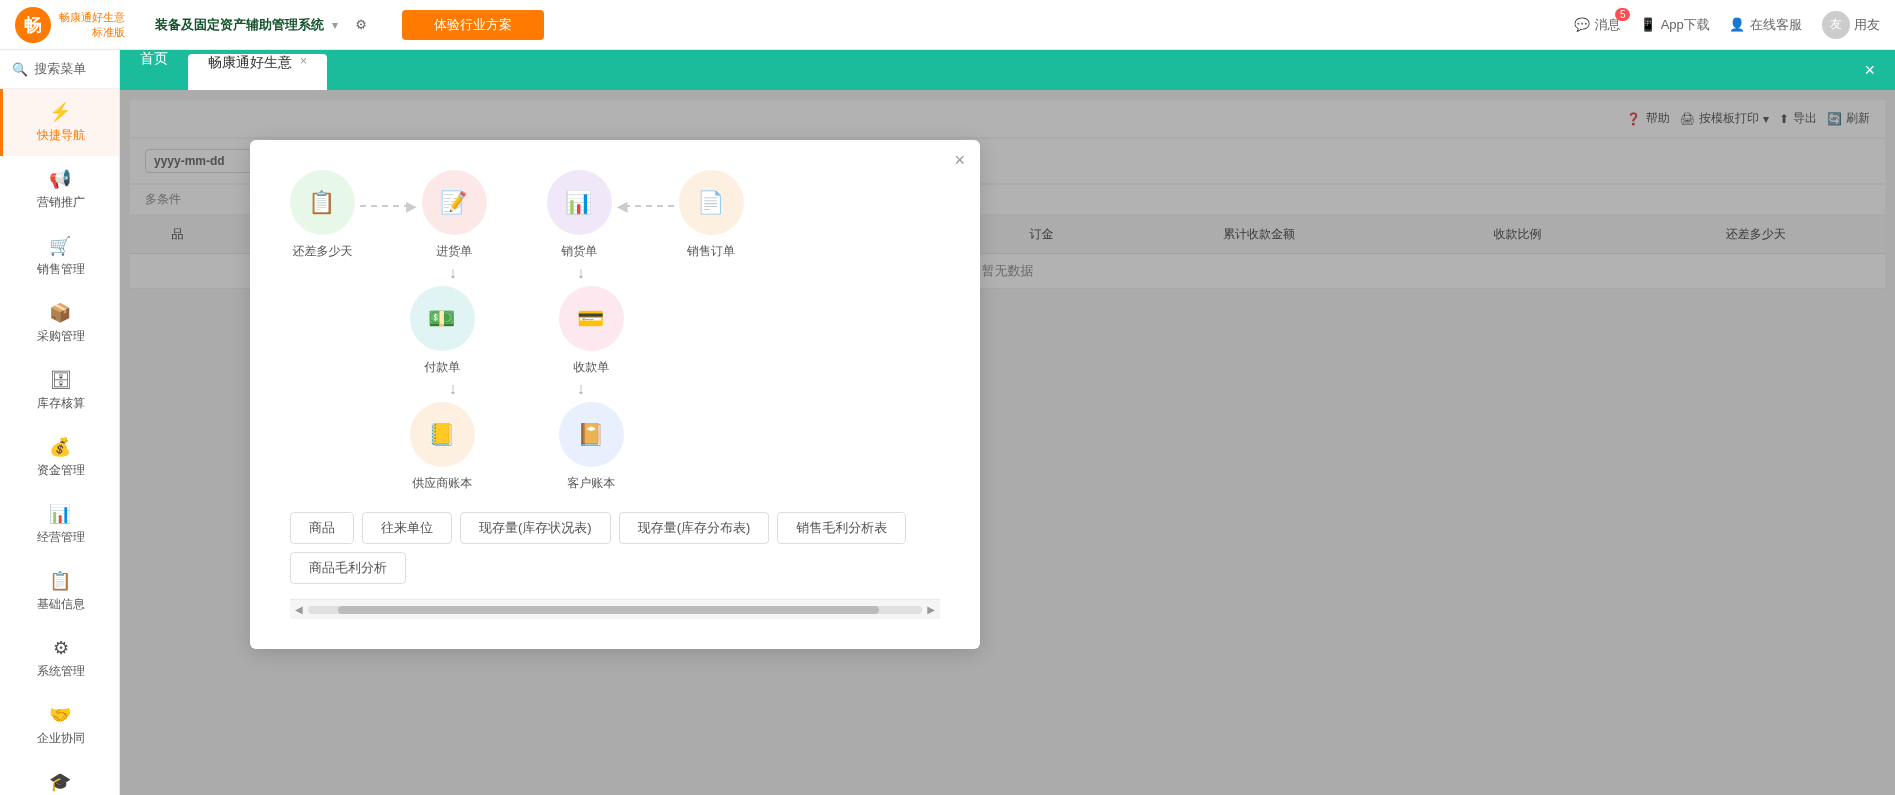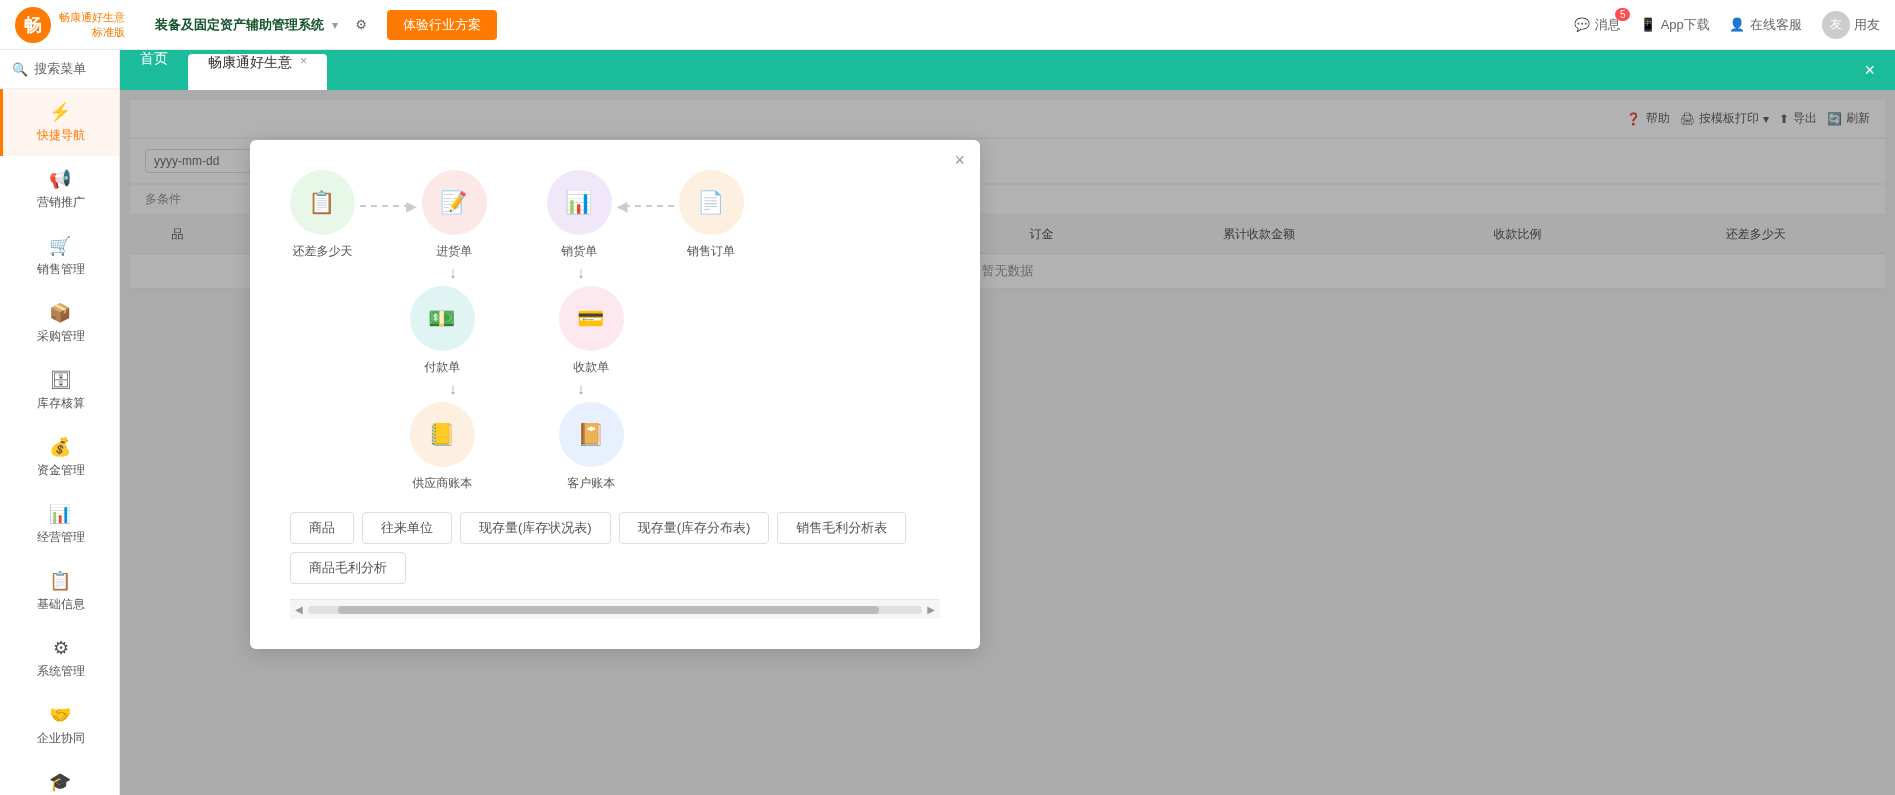--- a/index.html
+++ b/index.html
@@ -7,21 +7,21 @@
 
     
     .top-bar { height: 50px; background: #fff; display: flex; align-items: center; padding: 0 15px; border-bottom: 1px solid #e8e8e8; position: relative; z-index: 100; }
     .logo-area { display: flex; align-items: center; gap: 8px; width: 120px; }
     .logo-icon { width: 36px; height: 36px; background: #ff7a00; border-radius: 50%; display: flex; align-items: center; justify-content: center; color: white; font-size: 18px; font-weight: bold; }
     .logo-text { font-size: 11px; color: #ff7a00; line-height: 1.3; text-align: right; }
     .system-title { display: flex; align-items: center; gap: 8px; margin-left: 20px; }
     .system-title-text { font-size: 13px; color: #14532d; font-weight: 700; }
     .dropdown-arrow { color: #999; font-size: 12px; }
     .gear-btn { width: 30px; height: 30px; display: flex; align-items: center; justify-content: center; color: #666; cursor: pointer; margin-left: 8px; }
-    .experience-btn { background: #ff7a00; color: white; border: none; padding: 6px 16px; border-radius: 4px; cursor: pointer; font-size: 13px; margin-left: 11px; }
+    .experience-btn { background: #ff7a00; color: white; border: none; padding: 6px 32px; border-radius: 4px; cursor: pointer; font-size: 13px; margin-left: 26px; }
     .top-right { margin-left: auto; display: flex; align-items: center; gap: 20px; }
     .top-right-item { display: flex; align-items: center; gap: 4px; color: #666; cursor: pointer; font-size: 13px; position: relative; }
     .badge { background: #ff4d4f; color: white; border-radius: 10px; padding: 1px 5px; font-size: 10px; position: absolute; top: -8px; right: -10px; }
     .avatar { width: 28px; height: 28px; background: #ccc; border-radius: 50%; display: flex; align-items: center; justify-content: center; color: #fff; font-size: 12px; }
 
     
     .layout { display: flex; height: calc(795px - 50px); }
 
     
     .sidebar { width: 120px; background: #fff; border-right: 1px solid #e8e8e8; display: flex; flex-direction: column; overflow-y: auto; }
@@ -58,21 +58,21 @@
     .more-conditions { background: white; padding: 6px 15px; font-size: 12px; color: #999; margin-bottom: 2px; }
 
     
     .table-container { background: white; overflow: auto; }
     .data-table { width: 100%; border-collapse: collapse; font-size: 12px; }
     .data-table th { background: #f7f7f7; padding: 10px 8px; text-align: center; color: #555; font-weight: 500; border-bottom: 1px solid #e8e8e8; white-space: nowrap; }
     .data-table td { padding: 8px; text-align: center; border-bottom: 1px solid #f0f0f0; }
     .no-data { text-align: center; padding: 40px; color: #999; font-size: 13px; }
 
     
-    .date-input { border: 1px solid #ddd; border-radius: 4px; padding: 4px 8px; font-size: 12px; color: #ef4444; width: 140px; }
+    .date-input { border: 1px solid #ddd; border-radius: 4px; padding: 4px 8px; font-size: 12px; color: #ef4444; width: 140px; font-weight: bold; }
     .status-select { border: 1px solid #ddd; border-radius: 4px; padding: 4px 8px; font-size: 12px; color: #333; width: 200px; }
 
     
     .overlay { position: absolute; top: 0; left: 0; right: 0; bottom: 0; background: rgba(0,0,0,0.3); z-index: 200; }
 
     
     .modal { position: absolute; top: 50px; left: 130px; width: 730px; background: white; border-radius: 6px; box-shadow: 0 4px 20px rgba(0,0,0,0.15); z-index: 300; padding: 30px 40px; }
     .modal-close { position: absolute; top: 10px; right: 15px; font-size: 18px; color: #999; cursor: pointer; }
     .flow-node { display: flex; flex-direction: column; align-items: center; gap: 8px; }
     .flow-circle { width: 65px; height: 65px; border-radius: 50%; display: flex; align-items: center; justify-content: center; font-size: 26px; }

